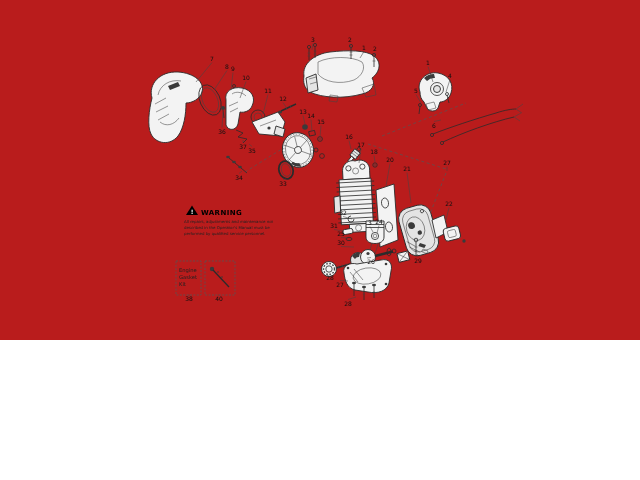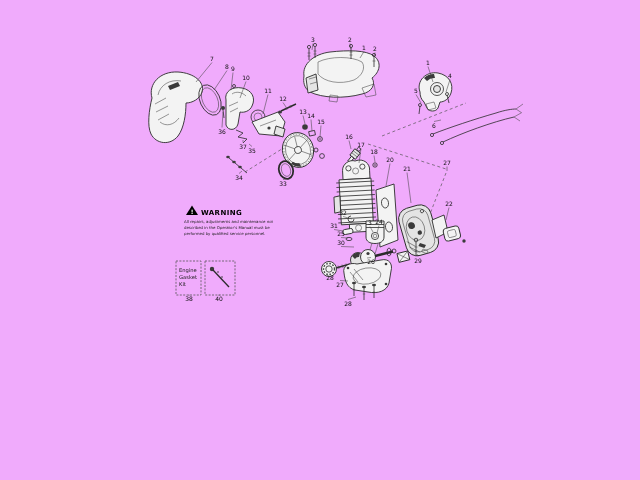--- a/index.html
+++ b/index.html
@@ -1,16 +1,16 @@
 <!DOCTYPE html>
 <html><head>
 <meta charset="utf-8">
 <style>
   html,body{margin:0;padding:0;background:#ffffff;}
-  .stage{position:relative;width:640px;height:480px;background:#f0abfc;overflow:hidden;}
+  .stage{position:relative;width:640px;height:340px;background:#b91c1c;overflow:hidden;}
   svg{position:absolute;left:0;top:0;}
   .ln{stroke:#2b2b2b;stroke-width:.8;fill:none;}
   .fill-lt{fill:#f3f3f3;stroke:#2b2b2b;stroke-width:.9;}
   .fill-md{fill:#e4e4e4;stroke:#2b2b2b;stroke-width:.9;}
   .dk{fill:#3a3a3a;stroke:none;}
   .thin{stroke:#444;stroke-width:.55;fill:none;}
   .dash{stroke:#555;stroke-width:.7;fill:none;stroke-dasharray:3 2.6;}
   .callout-text{font-family:"DejaVu Sans",sans-serif;font-size:6px;fill:#111;text-anchor:middle;}
   .warn-title{font-family:"DejaVu Sans",sans-serif;font-size:7px;font-weight:bold;fill:#000;letter-spacing:.4px;}
   .warn-line{font-family:"DejaVu Sans",sans-serif;font-size:3.9px;fill:#222;}

